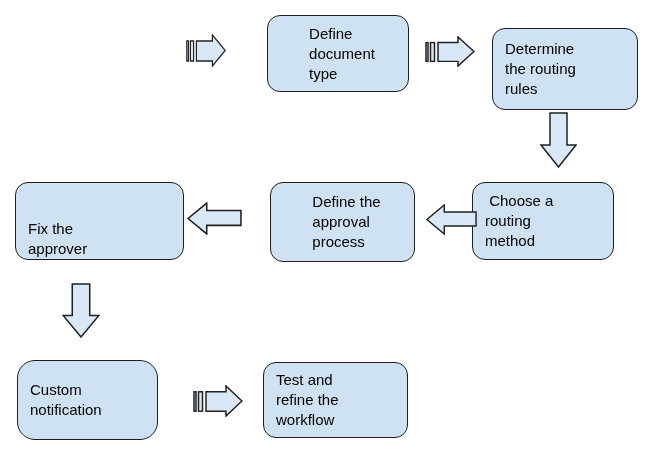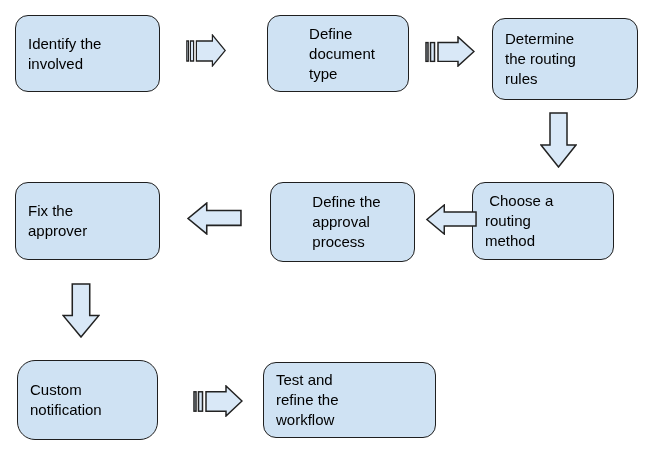--- a/index.html
+++ b/index.html
@@ -48,60 +48,56 @@
     fill: var(--arrow-fill);
     stroke: var(--arrow-border);
     stroke-width: 1.5;
   }
 </style>
 </head>
 <body>
 
 <div class="canvas">
 
-  <div class="node" style="left:15px; top:15px; width:145px; height:77px;">
-    <div class="node-label">Identify the
-involved</div>
-  </div>
 
   <div class="node" style="left:267px; top:15px; width:142px; height:77px;justify-content:center;">
     <div class="node-label">Define
 document
 type</div>
   </div>
 
-  <div class="node" style="left:492px; top:18px; width:146px; height:82px;">
+  <div class="node" style="left:492px; top:28px; width:146px; height:82px;">
     <div class="node-label">Determine
 the routing
 rules</div>
   </div>
 
   <div class="node" style="left:472px; top:182px; width:142px; height:78px;">
     <div class="node-label"> Choose a
 routing
 method</div>
   </div>
 
   <div class="node" style="left:270px; top:182px; width:145px; height:80px;justify-content:center;">
     <div class="node-label">Define the
 approval
 process</div>
   </div>
 
-  <div class="node" style="left:15px; top:182px; width:145px; height:78px;">
+  <div class="node" style="left:15px; top:182px; width:169px; height:78px;align-items:flex-end;">
     <div class="node-label">Fix the
 approver</div>
   </div>
 
   <div class="node" style="left:17px; top:360px; width:141px; height:80px;border-radius:18px;">
     <div class="node-label">Custom
 notification</div>
   </div>
 
-  <div class="node" style="left:263px; top:362px; width:173px; height:76px;">
+  <div class="node" style="left:263px; top:362px; width:145px; height:76px;">
     <div class="node-label">Test and
 refine the
 workflow</div>
   </div>
 
   <div class="connector" style="left:186px; top:34px; width:40px; height:33px;">
     <svg viewBox="0 0 50 33" preserveAspectRatio="none">
       <rect class="arrow-stripe" x="1" y="7" width="2" height="20"></rect>
       <rect class="arrow-stripe" x="5.5" y="7" width="4" height="20"></rect>
       <polygon class="arrow-shape" points="13,7 33,7 33,1 49,16.5 33,32 33,27 13,27"></polygon>

